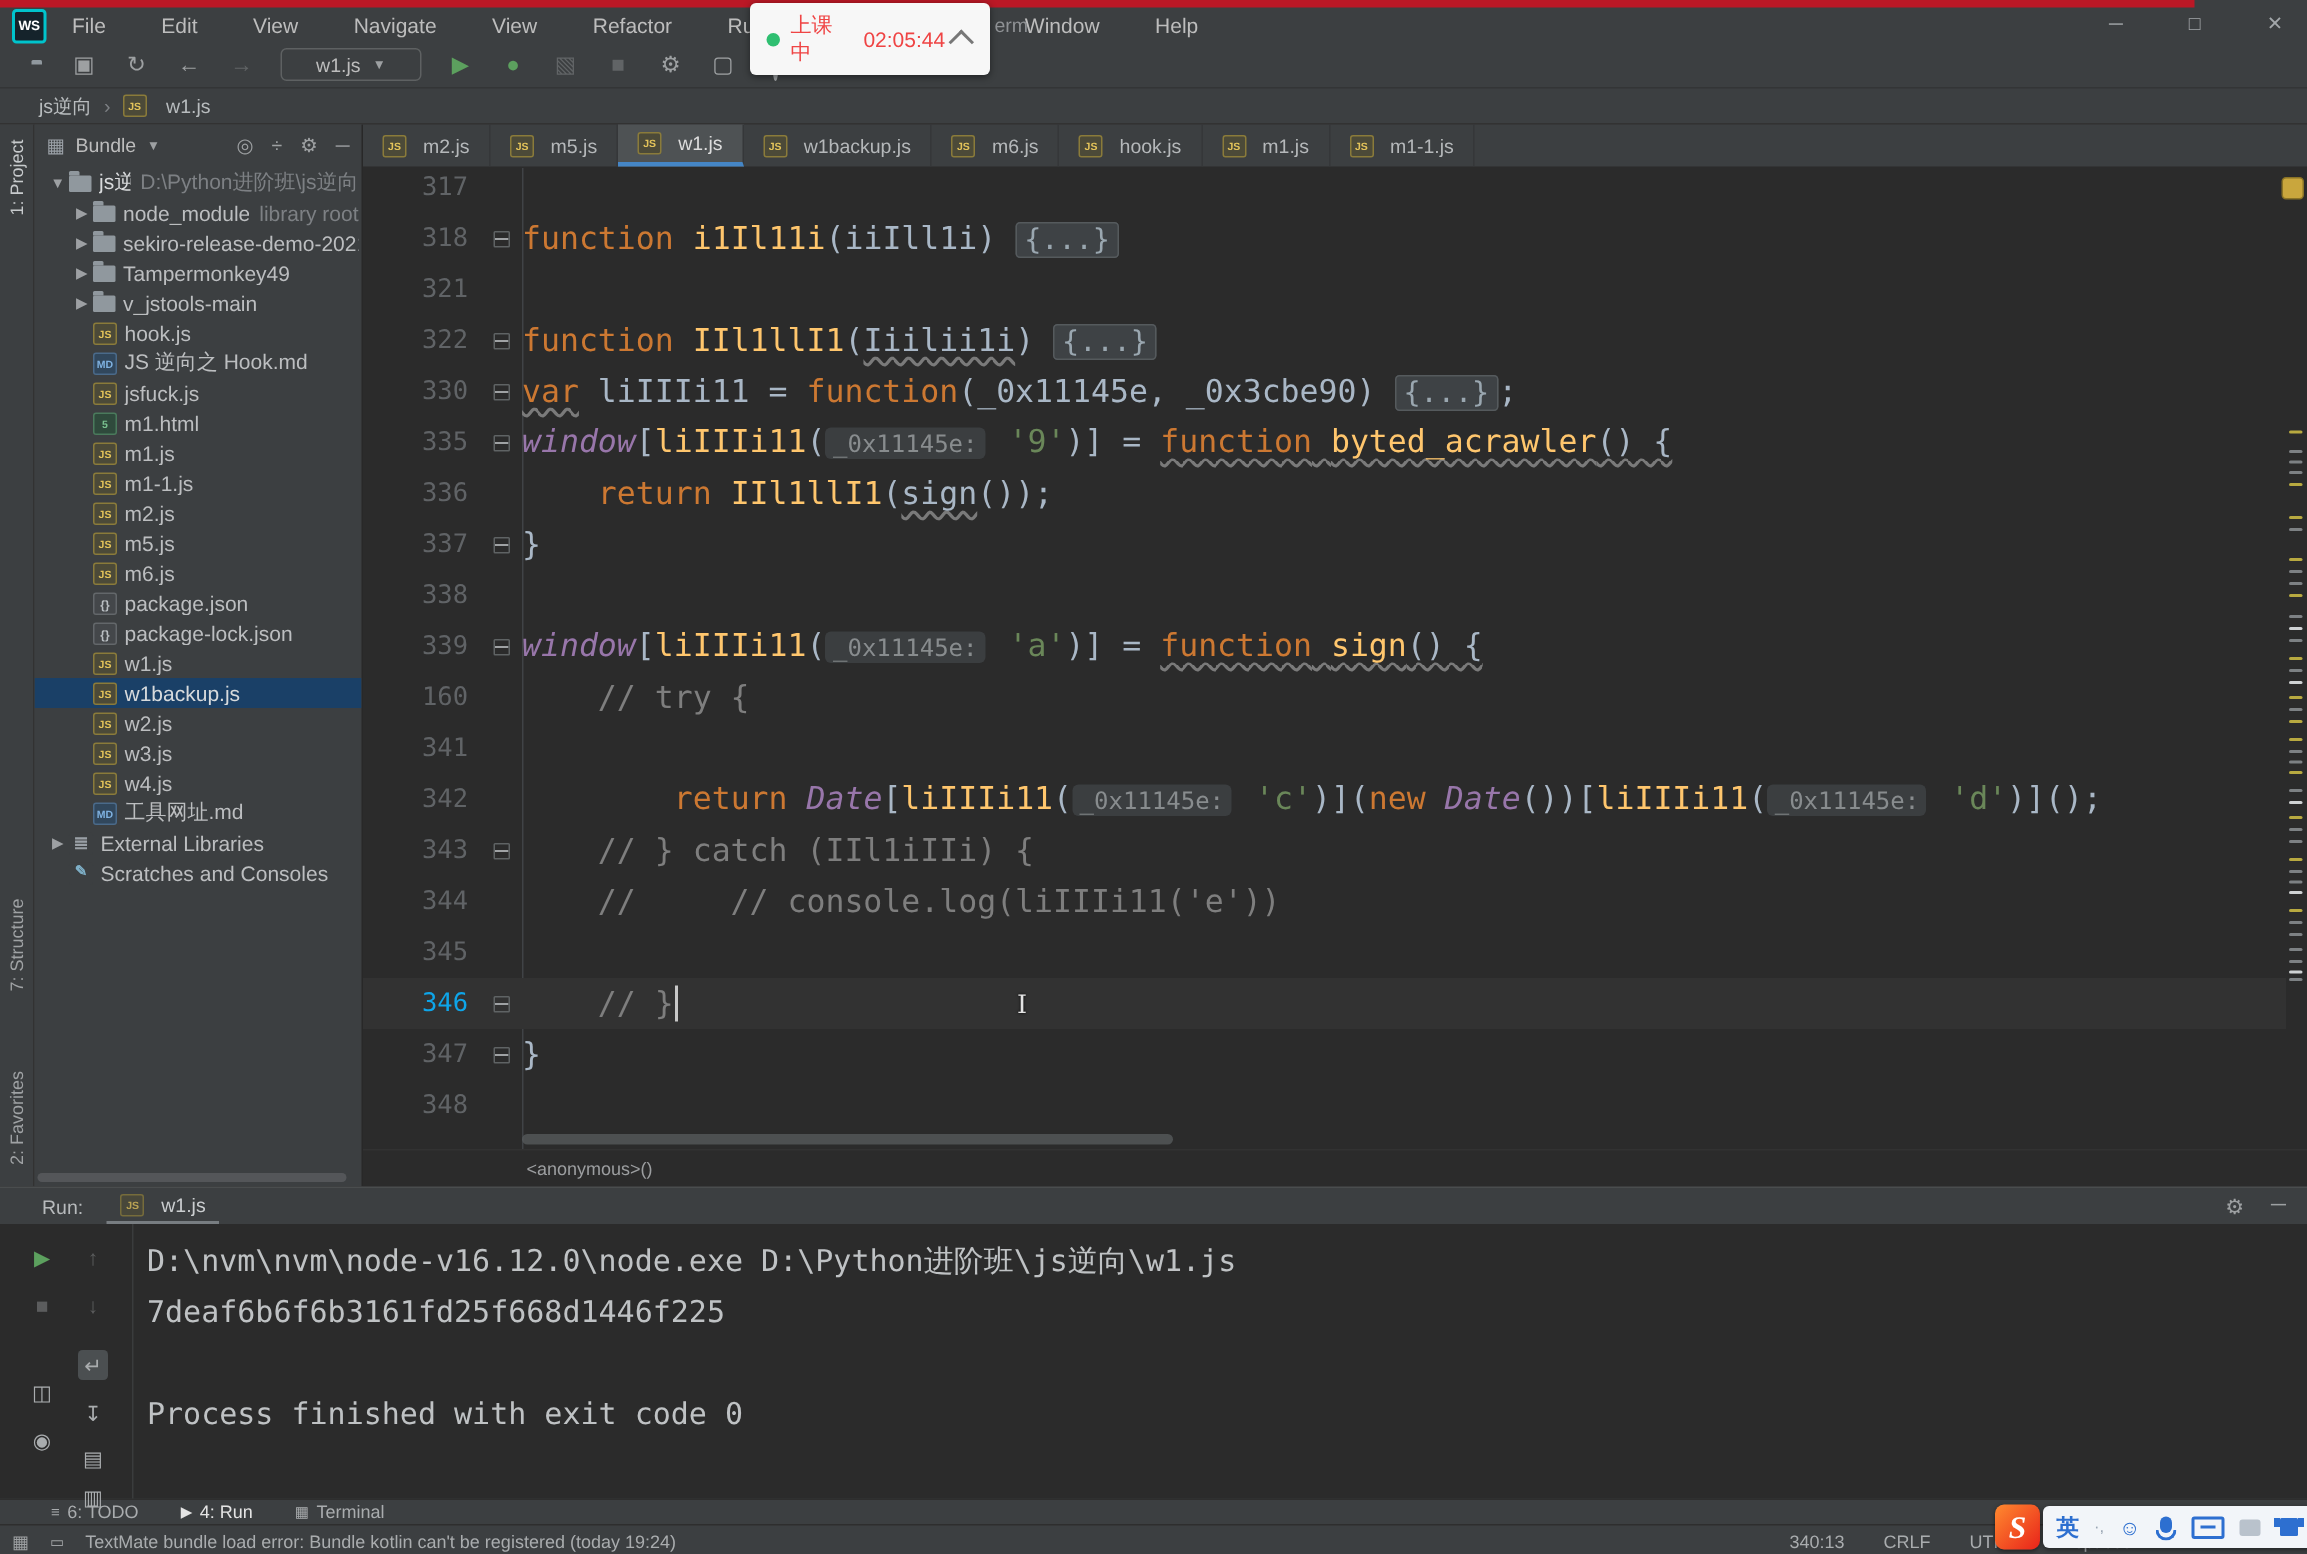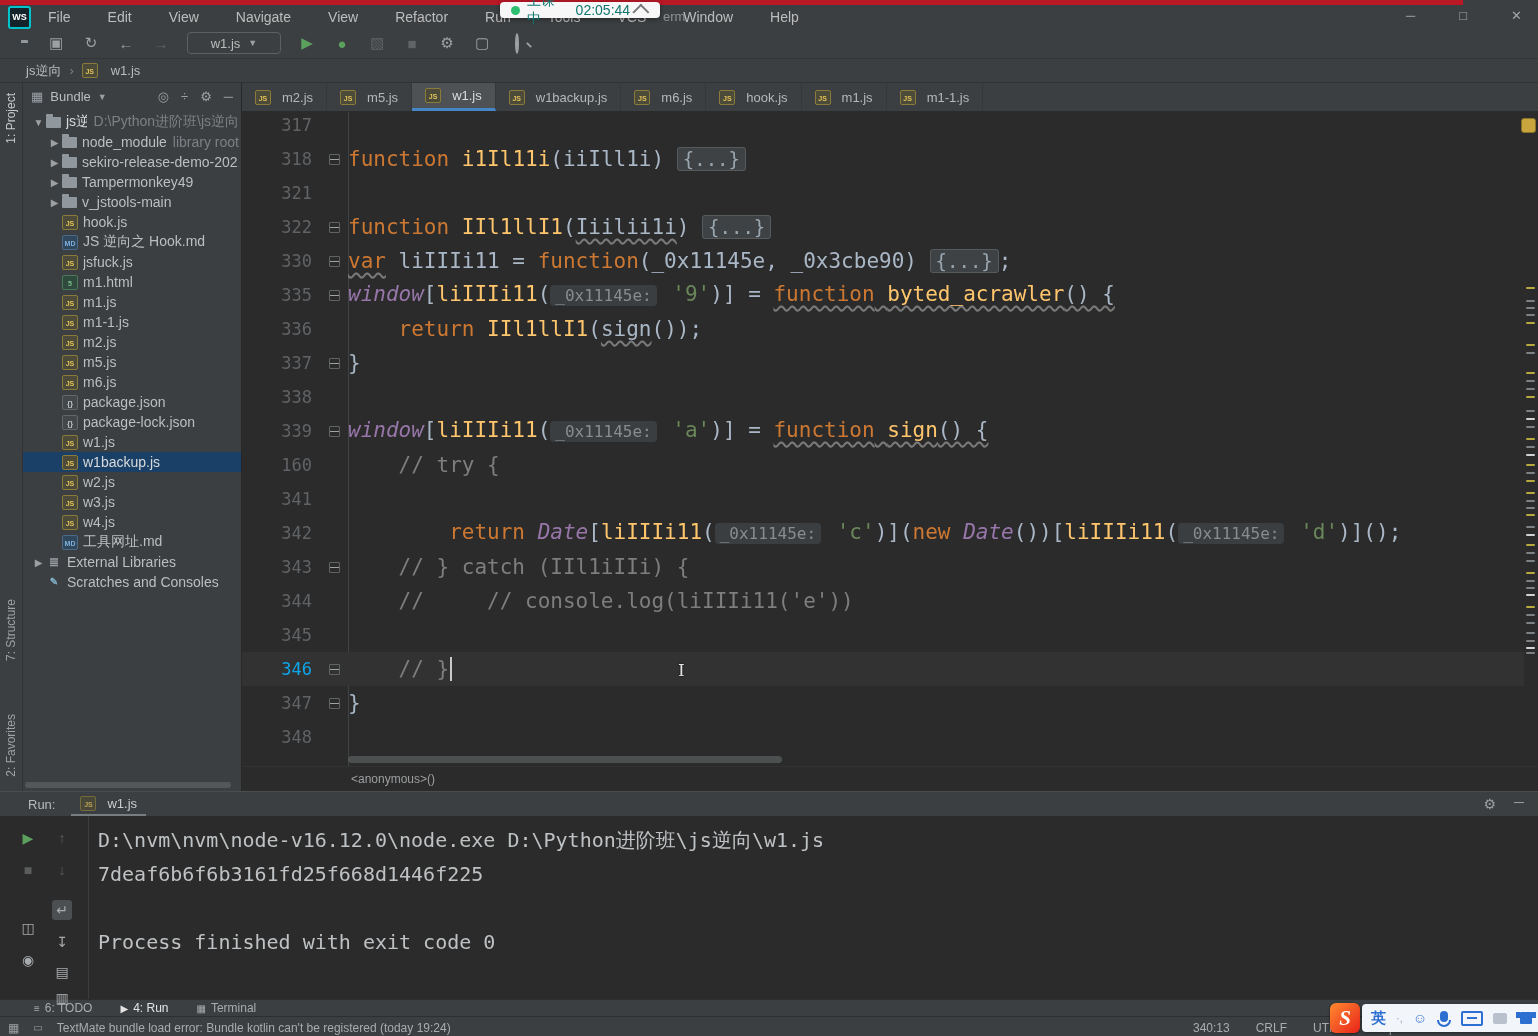--- a/index.html
+++ b/index.html
@@ -125,23 +125,23 @@
   #twbar{height:16px;display:flex;align-items:center;gap:28px;padding-left:34px;font-size:12px;color:#a9acae;
          background:#3c3f41;border-top:1px solid #2e2e2e;}
   .twbtn{display:flex;gap:5px;align-items:center;}
   .twbtn .ic{font-size:10px;}
   .twbtn.act{color:#e4e4e4;}
   #statusbar{height:22px;display:flex;align-items:center;background:#3c3f41;border-top:1px solid #2e2e2e;
              font-size:12px;color:#a9acae;position:relative;padding-left:8px;gap:14px;box-sizing:border-box;}
   #sb-right{position:absolute;left:1193px;top:0;height:22px;display:flex;align-items:center;gap:26px;color:#a9acae;}
 
   
-  #overlay{position:absolute;left:500px;top:2px;width:160px;height:16px;background:#f7f7f7;border-radius:4px;
+  #overlay{position:absolute;left:500px;top:2px;width:160px;height:48px;background:#f7f7f7;border-radius:4px;
            box-shadow:0 1px 5px rgba(0,0,0,.45);display:flex;align-items:center;padding:0 11px;gap:7px;z-index:60;
-           color:#0f766e;font-size:14px;box-sizing:border-box;}
+           color:#ef4444;font-size:14px;box-sizing:border-box;}
   #overlay .dot{width:9px;height:9px;border-radius:50%;background:#2fbf71;flex:none;}
   #overlay .chev{margin-left:auto;color:#555;width:10px;height:10px;border-left:2px solid #777;border-top:2px solid #777;
                  transform:rotate(45deg) translateY(3px);}
 
   
   #ime{position:absolute;left:1330px;top:1003px;height:30px;display:flex;align-items:center;z-index:70;}
   #ime-logo{width:30px;height:30px;background:linear-gradient(135deg,#ff8a2f,#e8231a);border-radius:6px;color:#fff;
             font:italic bold 21px/30px "Liberation Serif",serif;text-align:center;flex:none;box-shadow:0 1px 3px rgba(0,0,0,.5);}
   #ime-bar{height:28px;background:#f2f5f9;border-radius:4px;display:flex;align-items:center;gap:10px;padding:0 9px;
            margin-left:2px;box-shadow:0 1px 3px rgba(0,0,0,.4);color:#2d6fd0;font-size:14px;}

